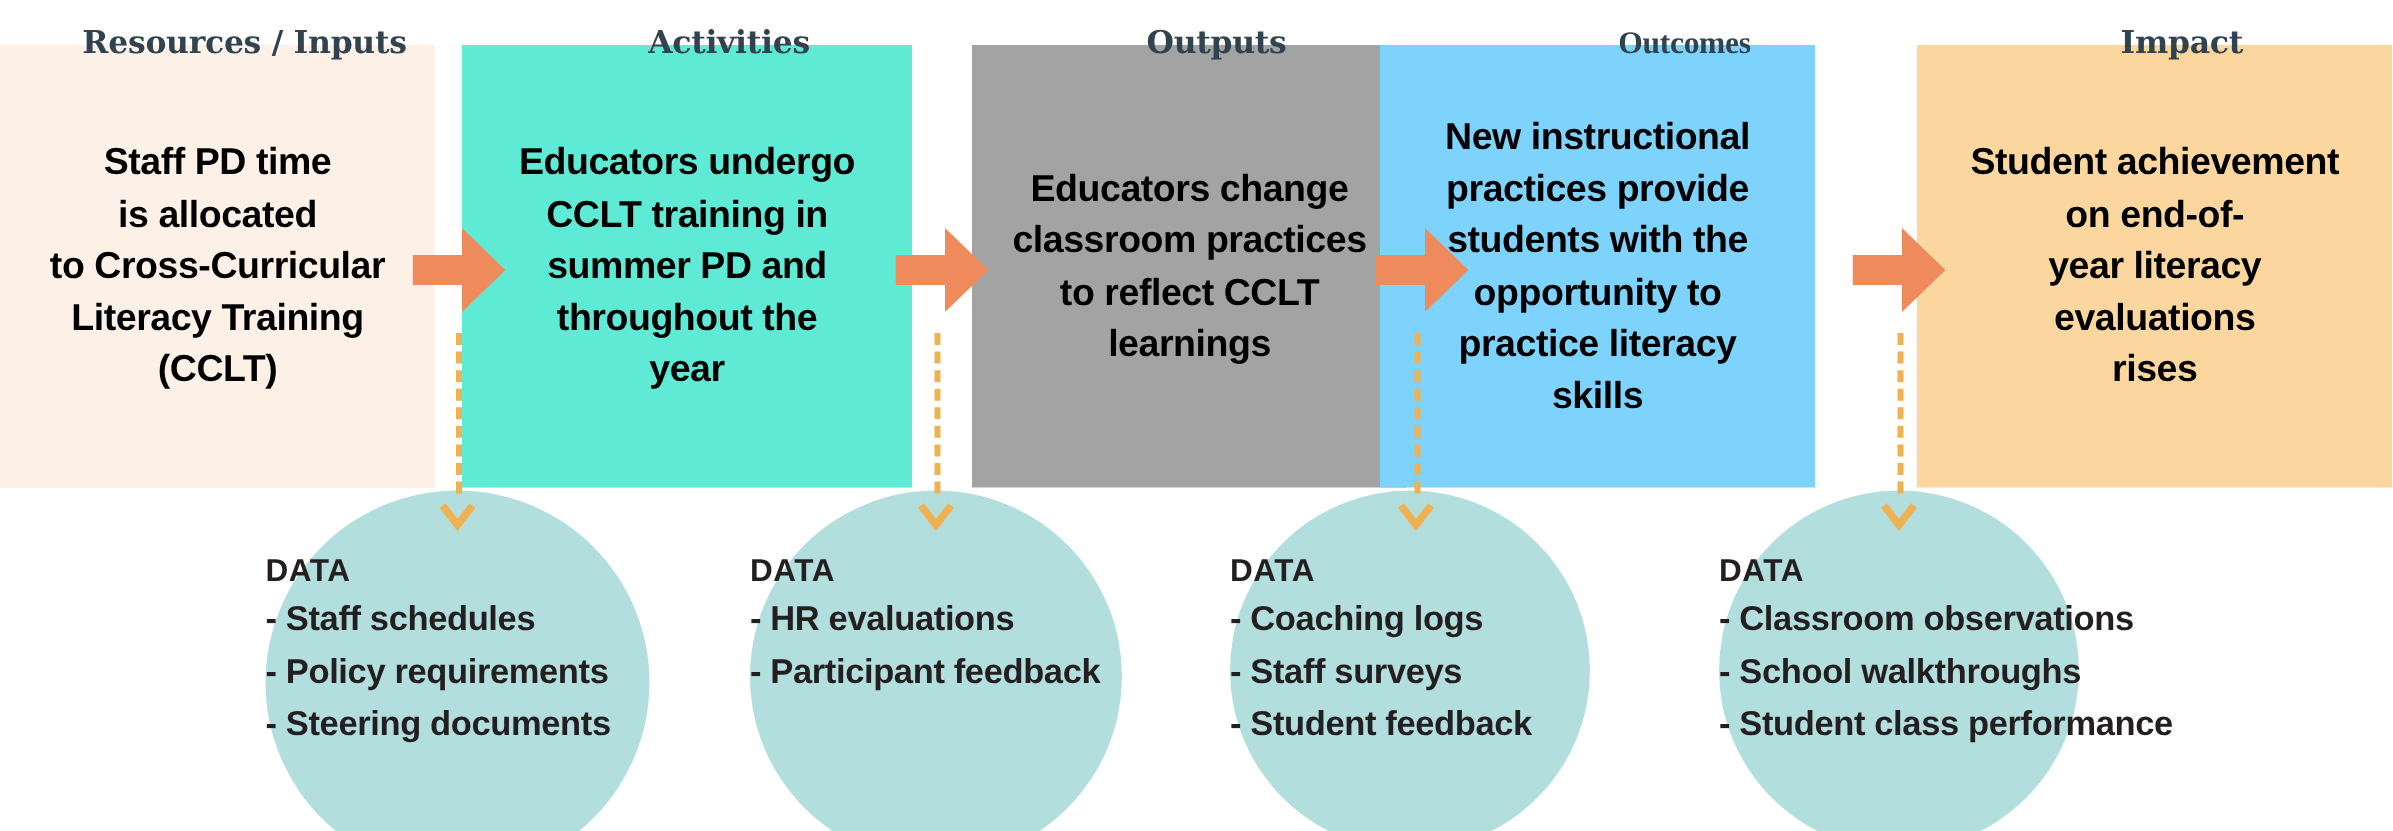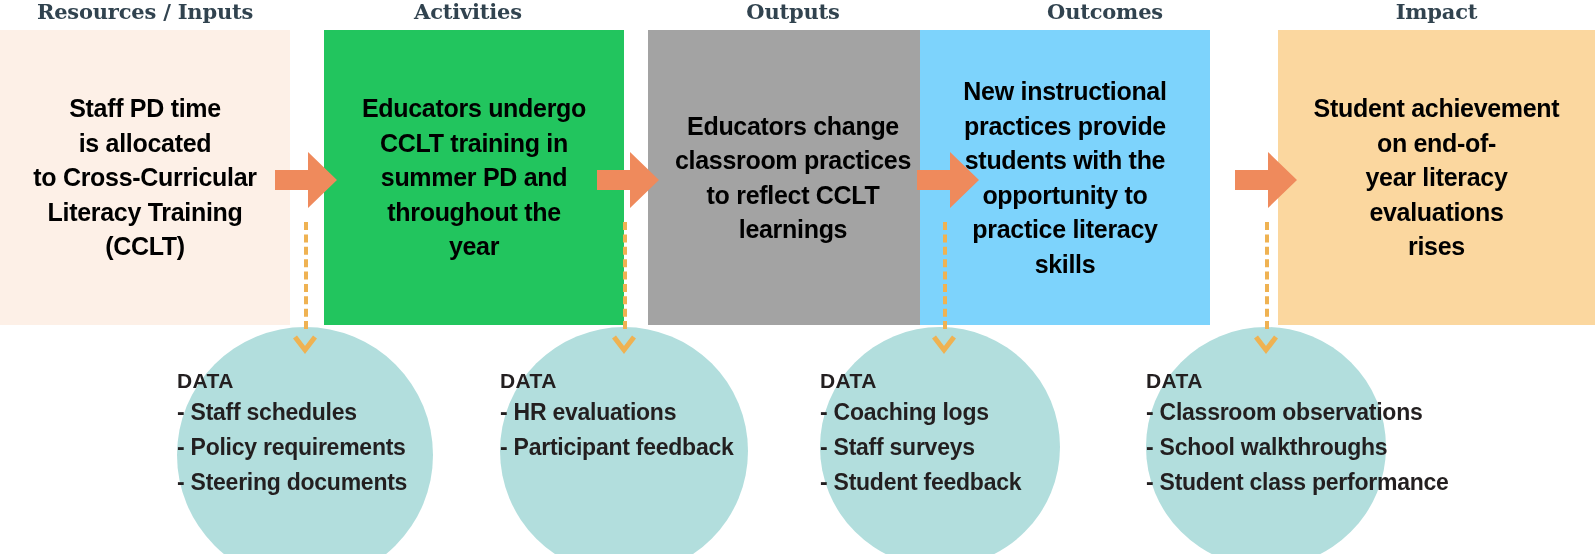--- a/index.html
+++ b/index.html
@@ -14,31 +14,32 @@
     position: relative;
     width: 1595px;
     height: 554px;
     background: #ffffff;
     overflow: hidden;
   }
 
   
   .col-header {
     position: absolute;
-    top: 0px;
+    top: 16px;
     height: 26px;
     line-height: 24px;
     text-align: center;
     font-family: "DejaVu Serif", "Liberation Serif", serif;
     font-weight: 700;
     font-size: 21px;
     letter-spacing: -0.2px;
     color: #31434f;
     white-space: nowrap;
     z-index: 6;
+    padding-left: 18px;
   }
 
   
   .panel {
     position: absolute;
     top: 30px;
     height: 295px;
     z-index: 2;
     display: flex;
     align-items: center;
@@ -123,37 +124,37 @@
   }
 </style>
 </head>
 <body>
 
 <div id="stage">
 
   <div class="col-header" style="left:0px;width:290px;">Resources / Inputs</div>
   <div class="col-header" style="left:318px;width:300px;">Activities</div>
   <div class="col-header" style="left:648px;width:290px;">Outputs</div>
-  <div class="col-header" style="left:960px;width:290px;">Outcomes</div>
+  <div class="col-header" style="left:960px;width:290px;font-family:Liberation Serif, serif;">Outcomes</div>
   <div class="col-header" style="left:1278px;width:317px;">Impact</div>
 
   <div class="data-circle" style="left:177px;top:327px;width:256px;height:256px;"></div>
   <div class="data-circle" style="left:500px;top:327px;width:248px;height:248px;"></div>
   <div class="data-circle" style="left:820px;top:327px;width:240px;height:240px;"></div>
   <div class="data-circle" style="left:1146px;top:327px;width:240px;height:240px;"></div>
 
   <div class="panel" style="left:0px;width:290px;background:#fdf0e7;">
     <div class="panel-text">Staff PD time
 is allocated
 to Cross-Curricular
 Literacy Training
 (CCLT)</div>
   </div>
 
-  <div class="panel" style="left:324px;width:300px;background:#22c55e;">
+  <div class="panel" style="left:308px;width:300px;background:#5eead4;">
     <div class="panel-text">Educators undergo
 CCLT training in
 summer PD and
 throughout the
 year</div>
   </div>
 
   <div class="panel" style="left:648px;width:290px;background:#a3a3a3;">
     <div class="panel-text">Educators change
 classroom practices

